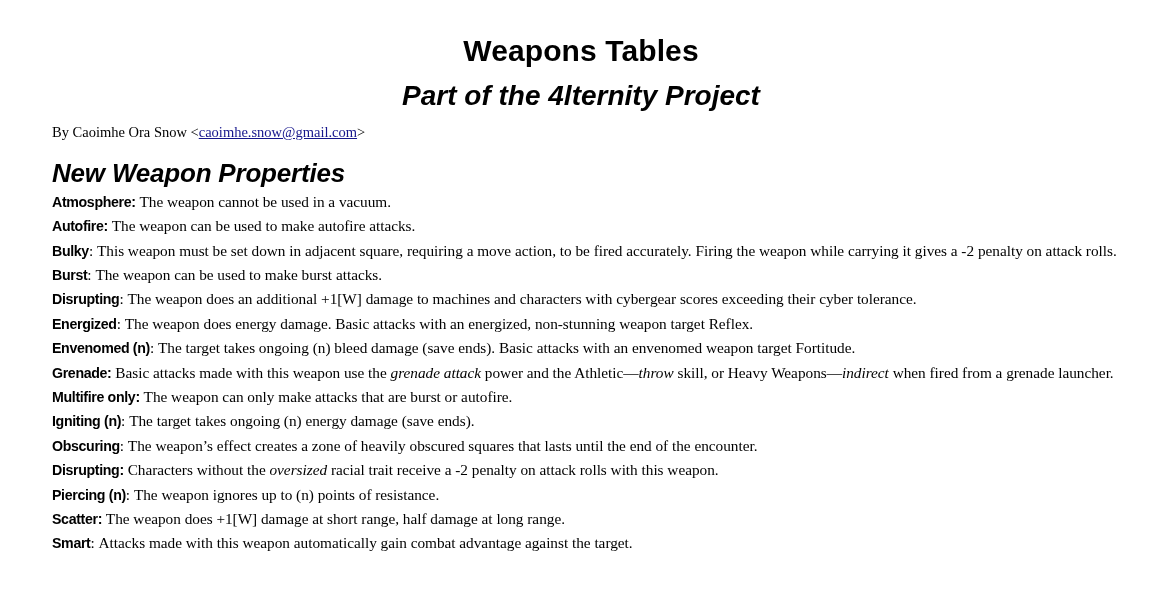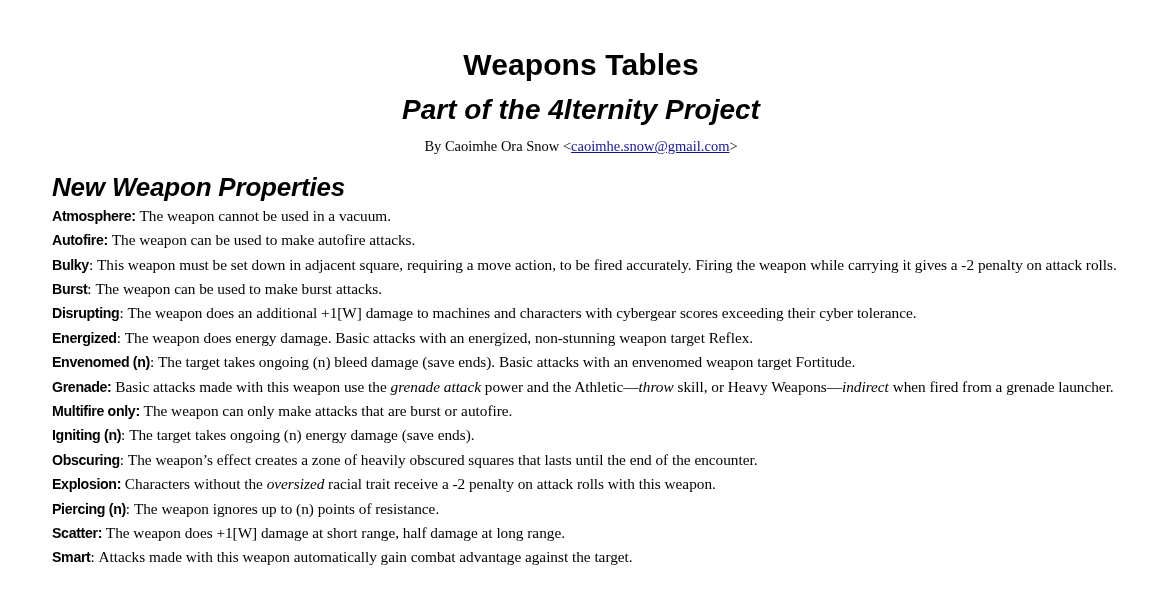--- a/index.html
+++ b/index.html
@@ -25,37 +25,36 @@
   }
 
   
   .doc-title {
     font-family: "Liberation Sans", "DejaVu Sans", sans-serif;
     font-weight: bold;
     font-size: 30px;
     line-height: 1.1;
     text-align: center;
     margin: 0;
-    padding-top: 48px;
+    padding-top: 34px;
     letter-spacing: 0.1px;
   }
   .doc-subtitle {
     font-family: "Liberation Sans", "DejaVu Sans", sans-serif;
     font-weight: bold;
     font-style: italic;
     font-size: 28px;
     line-height: 1.15;
     text-align: center;
     margin: 0;
     padding-top: 13px;
   }
   .byline {
     font-family: "Liberation Serif", "DejaVu Serif", serif;
     font-size: 14.5px;
-    text-align: center;
     margin: 0;
     padding-top: 12px;
     white-space: nowrap;
   }
   .byline a,
   .byline .email-link {
     color: #16168c;
     text-decoration: underline;
     cursor: pointer;
   }
@@ -128,19 +127,19 @@
       <li class="prop-item"><span class="prop-term">Autofire:</span> <span class="prop-desc">The weapon can be used to make autofire attacks.</span></li>
       <li class="prop-item"><span class="prop-term">Bulky<span class="colon-plain">:</span></span> <span class="prop-desc">This weapon must be set down in adjacent square, requiring a move action, to be fired accurately. Firing the weapon while carrying it gives a -2 penalty on attack rolls.</span></li>
       <li class="prop-item"><span class="prop-term">Burst<span class="colon-plain">:</span></span> <span class="prop-desc">The weapon can be used to make burst attacks.</span></li>
       <li class="prop-item"><span class="prop-term">Disrupting<span class="colon-plain">:</span></span> <span class="prop-desc">The weapon does an additional +1[W] damage to machines and characters with cybergear scores exceeding their cyber tolerance.</span></li>
       <li class="prop-item"><span class="prop-term">Energized<span class="colon-plain">:</span></span> <span class="prop-desc">The weapon does energy damage. Basic attacks with an energized, non-stunning weapon target Reflex.</span></li>
       <li class="prop-item"><span class="prop-term">Envenomed (n)<span class="colon-plain">:</span></span> <span class="prop-desc">The target takes ongoing (n) bleed damage (save ends). Basic attacks with an envenomed weapon target Fortitude.</span></li>
       <li class="prop-item"><span class="prop-term">Grenade:</span> <span class="prop-desc">Basic attacks made with this weapon use the <i>grenade attack</i> power and the Athletic—<i>throw</i> skill, or Heavy Weapons—<i>indirect</i> when fired from a grenade launcher.</span></li>
       <li class="prop-item"><span class="prop-term">Multifire only:</span> <span class="prop-desc">The weapon can only make attacks that are burst or autofire.</span></li>
       <li class="prop-item"><span class="prop-term">Igniting (n)<span class="colon-plain">:</span></span> <span class="prop-desc">The target takes ongoing (n) energy damage (save ends).</span></li>
       <li class="prop-item"><span class="prop-term">Obscuring<span class="colon-plain">:</span></span> <span class="prop-desc">The weapon’s effect creates a zone of heavily obscured squares that lasts until the end of the encounter.</span></li>
-      <li class="prop-item"><span class="prop-term">Explosion:</span> <span class="prop-desc">Characters without the <i>oversized</i> racial trait receive a -2 penalty on attack rolls with this weapon.</span></li>
+      <li class="prop-item"><span class="prop-term">Disrupting:</span> <span class="prop-desc">Characters without the <i>oversized</i> racial trait receive a -2 penalty on attack rolls with this weapon.</span></li>
       <li class="prop-item"><span class="prop-term">Piercing (n)<span class="colon-plain">:</span></span> <span class="prop-desc">The weapon ignores up to (n) points of resistance.</span></li>
       <li class="prop-item"><span class="prop-term">Scatter:</span> <span class="prop-desc">The weapon does +1[W] damage at short range, half damage at long range.</span></li>
       <li class="prop-item"><span class="prop-term">Smart<span class="colon-plain">:</span></span> <span class="prop-desc">Attacks made with this weapon automatically gain combat advantage against the target.</span></li>
     </ul>
 
 </div>
 
 </body></html>

